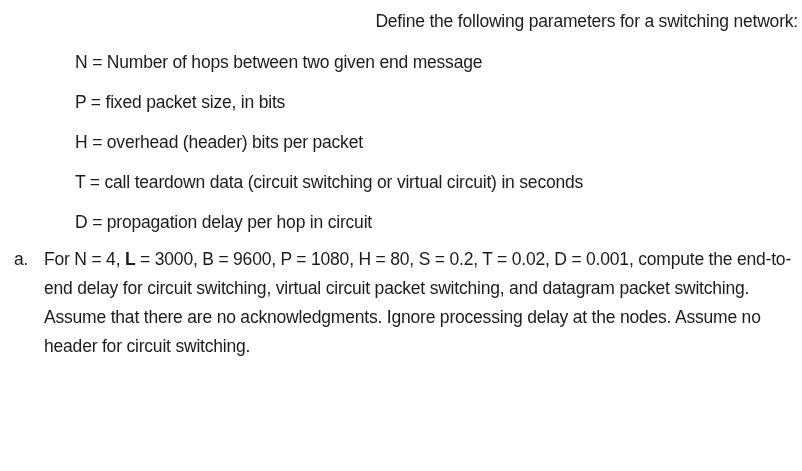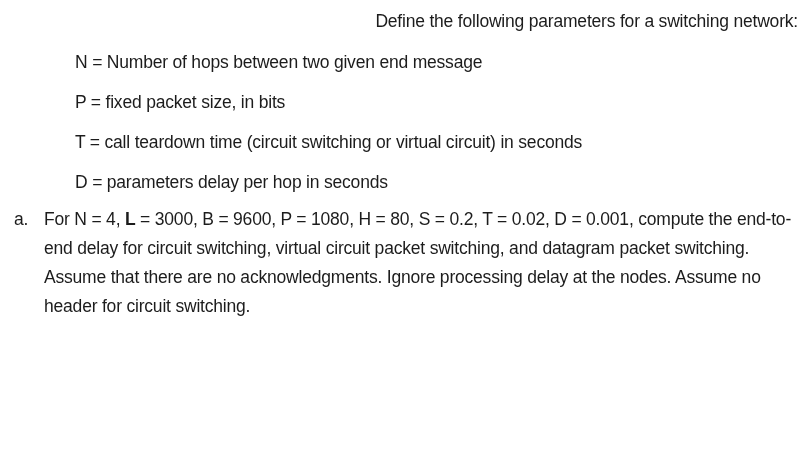--- a/index.html
+++ b/index.html
@@ -56,26 +56,30 @@
   <div class="definitions">
     <div class="def-line">
       <span class="sym" data-weight="normal">N</span>
       <span>= Number of hops between two given end message</span>
     </div>
     <div class="def-line">
       <span class="sym" data-weight="normal">P</span>
       <span>= fixed packet size, in bits</span>
     </div>
     <div class="def-line">
+      <span class="sym" data-weight="normal">H</span>
+      <span>= overhead (header) bits per packet</span>
+    </div>
+    <div class="def-line">
       <span class="sym" data-weight="normal">T</span>
-      <span>= call teardown time (circuit switching or virtual circuit) in seconds</span>
+      <span>= call teardown data (circuit switching or virtual circuit) in seconds</span>
     </div>
     <div class="def-line">
       <span class="sym" data-weight="normal">D</span>
-      <span>= parameters delay per hop in seconds</span>
+      <span>= propagation delay per hop in circuit</span>
     </div>
   </div>
 
   <div class="question">
     <span class="q-label">a.</span>
     <p class="q-text"><span>For N = 4, </span><span class="bold">L</span><span> = 3000, B = 9600, P = 1080, H = 80, S = 0.2, T = 0.02, D = 0.001, compute the end-to-end delay for circuit switching, virtual circuit packet switching, and datagram packet switching. Assume that there are no acknowledgments. Ignore processing delay at the nodes. Assume no header for circuit switching.</span></p>
   </div>
 
 </div>
 

